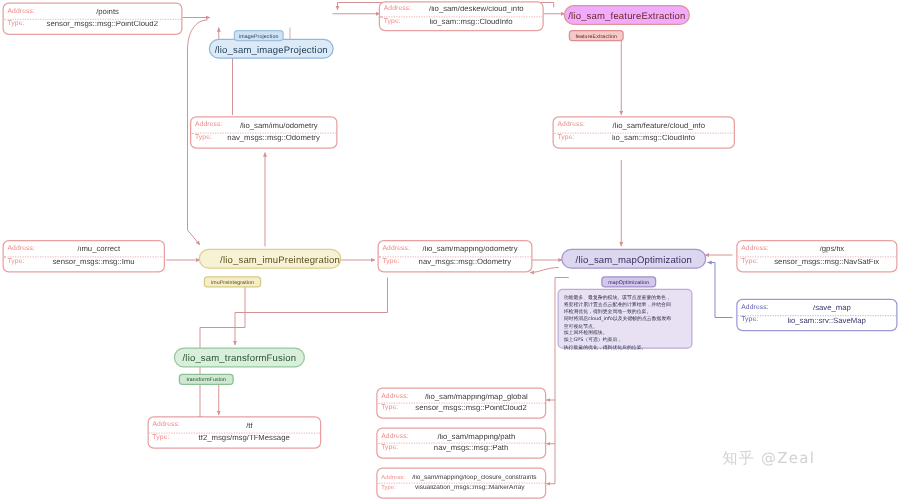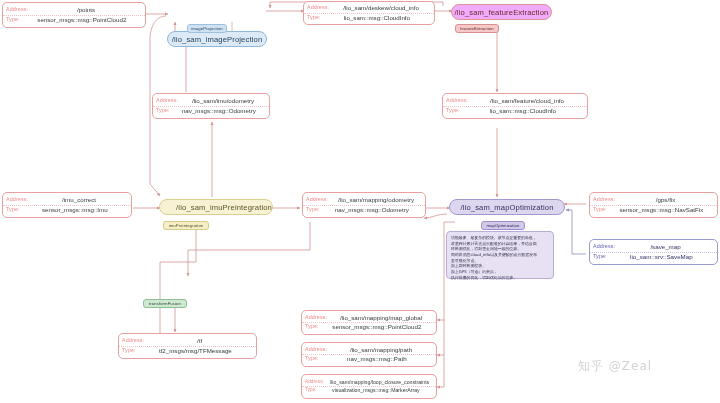--- a/index.html
+++ b/index.html
@@ -301,20 +301,23 @@
     <span>imuPreintegration</span>
   </div>
 
   <div class="node purple" style="left:449px;top:199px;width:116px;height:16px;text-align:center;">
     <span>/lio_sam_mapOptimization</span>
   </div>
   <div class="badge purple" style="left:481px;top:221px;width:44px;height:9px;">
     <span>mapOptimization</span>
   </div>
 
+  <div class="node green" style="left:139px;top:278px;width:105px;height:16px;">
+    <span>/lio_sam_transformFusion</span>
+  </div>
   <div class="badge green" style="left:143px;top:299px;width:44px;height:9px;">
     <span>transformFusion</span>
   </div>
 
   <div class="annot" style="left:446px;top:231px;width:108px;height:48px;">
     <div>功能最多、最复杂的模块。该节点是重要的角色，</div>
     <div>将里程计累计置去点云配准的计算结果，并结合回</div>
     <div>环检测优化，得到更全局地一致的位姿。</div>
     <div>同时将消息cloud_info以及关键帧的点云数据发布</div>
     <div>至可视化节点。</div>

